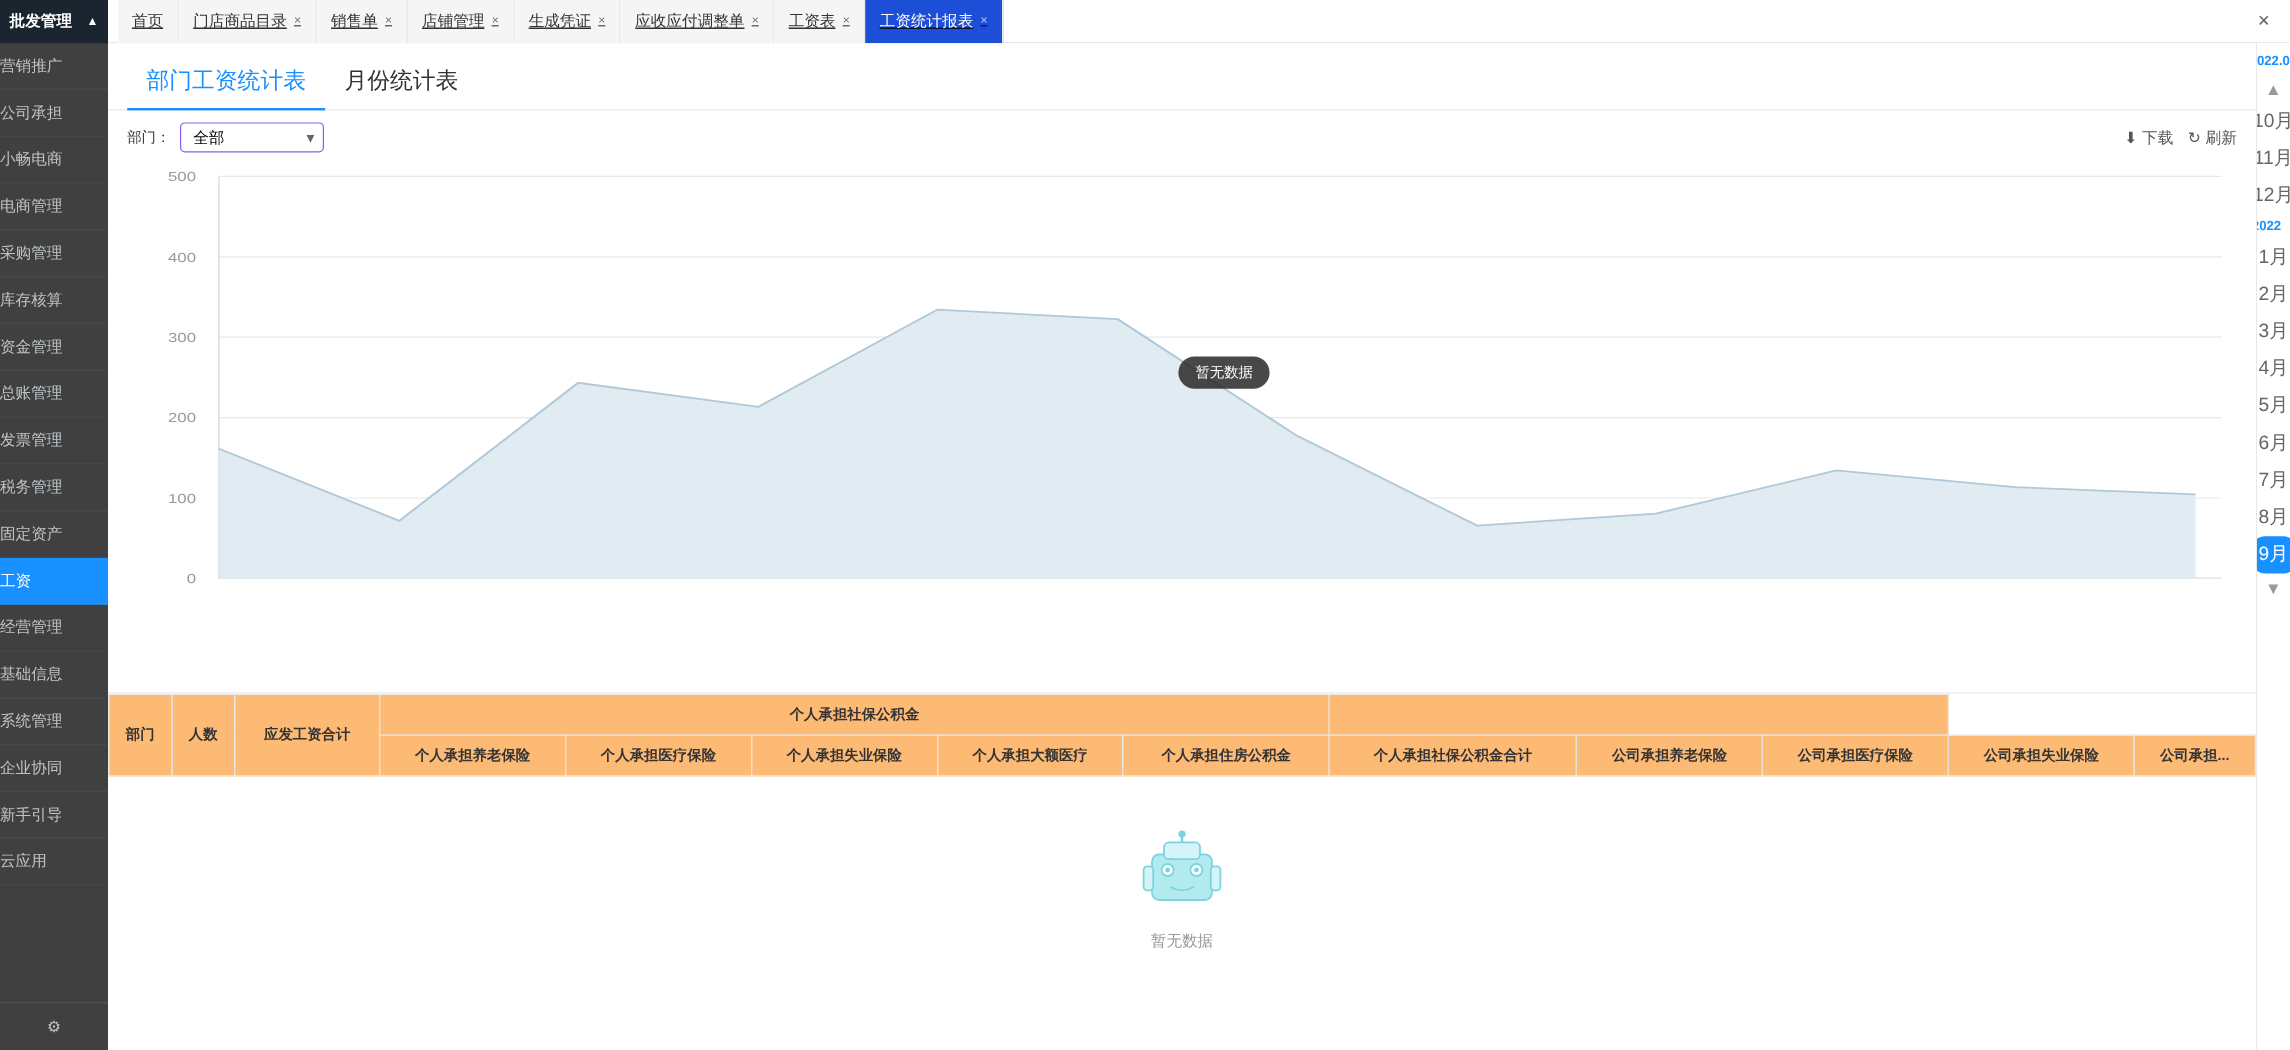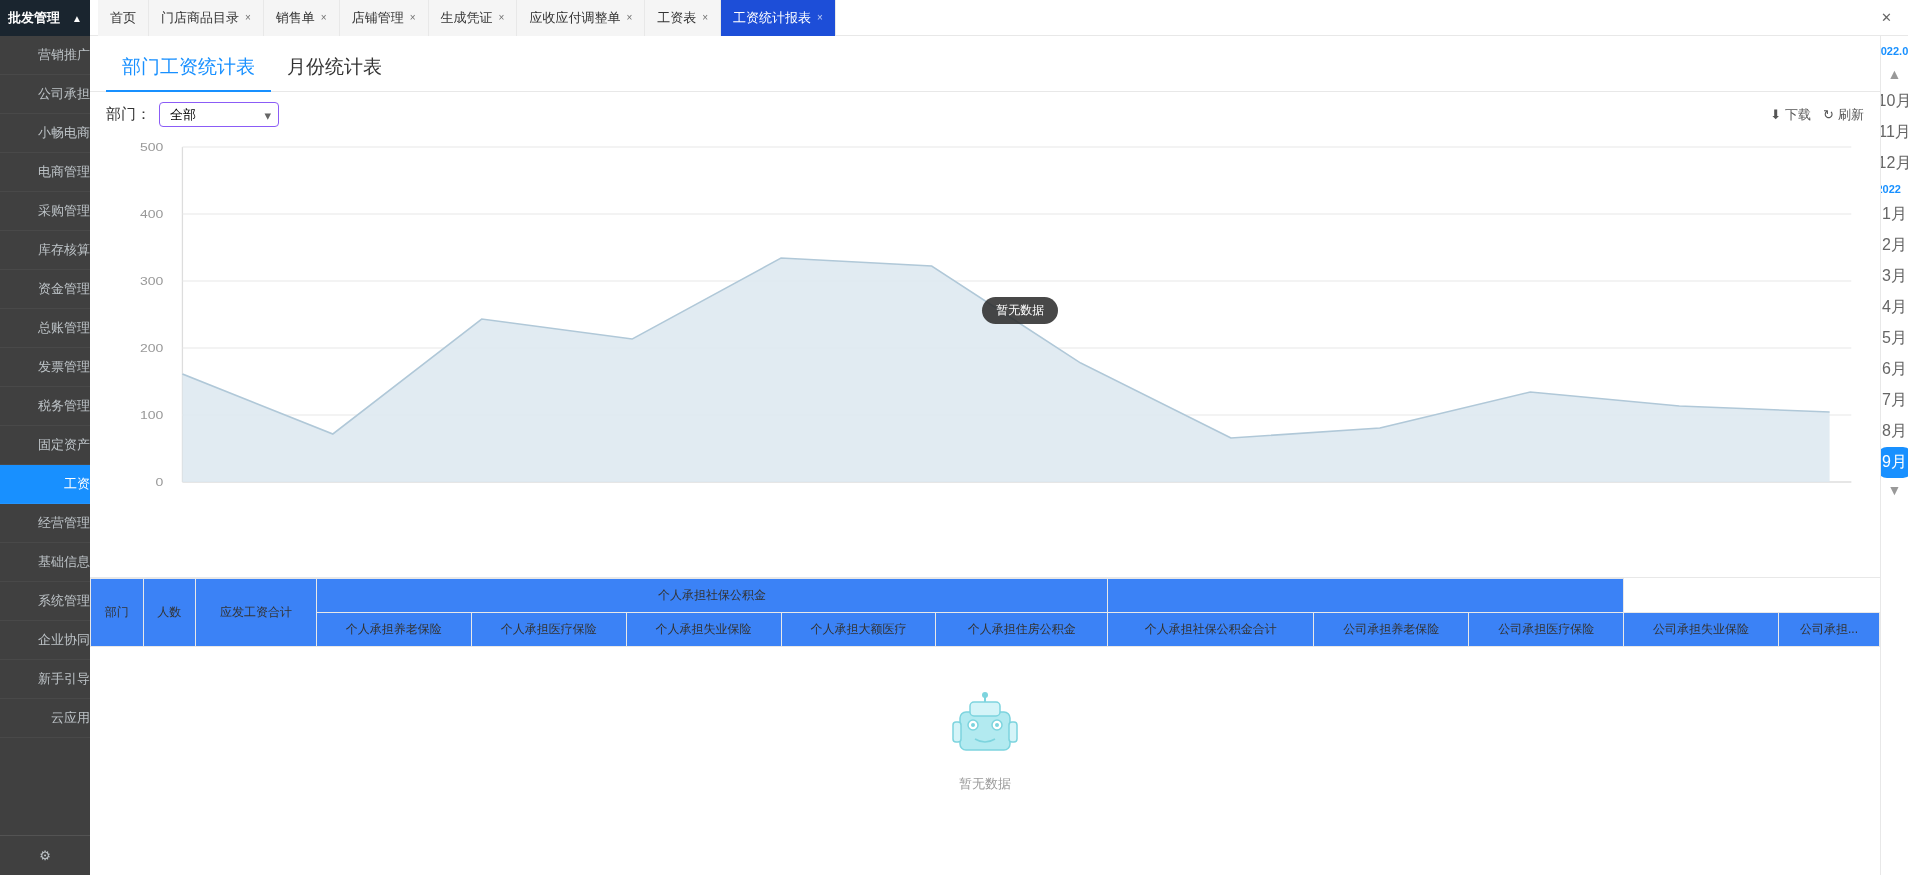--- a/index.html
+++ b/index.html
@@ -23,21 +23,21 @@
       display: flex;
       align-items: center;
       justify-content: space-between;
       cursor: pointer;
       height: 36px;
     }
     .sidebar-header .arrow { font-size: 10px; }
     .sidebar-item {
       color: #bdc3c7;
       padding: 10px 0;
-      text-align: right;
+      text-align: left;
       font-size: 13px;
       cursor: pointer;
       border-bottom: 1px solid rgba(255,255,255,0.05);
     }
     .sidebar-item.active { background: #1890ff; color: #fff; }
     .sidebar-footer {
       margin-top: auto;
       border-top: 1px solid rgba(255,255,255,0.1);
       padding: 12px 0;
       text-align: center;
@@ -135,21 +135,21 @@
     .toolbar {
       display: flex;
       align-items: center;
       justify-content: space-between;
       padding: 10px 16px;
       flex-shrink: 0;
     }
     .toolbar-left { display: flex; align-items: center; gap: 8px; }
     .toolbar-right { display: flex; align-items: center; gap: 12px; color: #555; font-size: 13px; cursor: pointer; }
     .toolbar-right span { display: flex; align-items: center; gap: 4px; }
-    .dept-label { font-size: 15px; color: #333; }
+    .dept-label { font-size: 12px; color: #333; }
     .dept-select {
       border: 1px solid #8b5cf6;
       border-radius: 4px;
       padding: 4px 28px 4px 10px;
       font-size: 13px;
       background: #fff;
       appearance: none;
       cursor: pointer;
       min-width: 120px;
       position: relative;
@@ -199,25 +199,25 @@
       overflow: auto;
       border-top: 1px solid #e8e8e8;
       position: relative;
     }
     .data-table {
       width: 100%;
       border-collapse: collapse;
       font-size: 12px;
     }
     .data-table th {
-      background: #3b82f6;
+      background: #fdba74;
       border: 1px solid #e8e8e8;
       padding: 8px 6px;
       text-align: center;
-      font-weight: normal;
+      font-weight: bold;
       color: #333;
       white-space: nowrap;
     }
     .th-group {
       background: #f0f4f8;
     }
 
     
     .no-data {
       display: flex;
@@ -312,21 +312,21 @@
       <div class="sidebar-item">云应用</div>
     </div>
   <div class="sidebar-footer">
     <span>⚙</span>
   </div>
 </div>
 
 <div class="main">
 
   <div class="tab-bar">
-    <div id="tab-items" style="display:flex;align-items:flex-start;flex:1;overflow:hidden;">
+    <div id="tab-items" style="display:flex;align-items:flex-start;flex:1;overflow:hidden;text-decoration:underline;">
         <div class="tab">首页</div>
         <div class="tab">门店商品目录<span class="close-icon">×</span></div>
         <div class="tab">销售单<span class="close-icon">×</span></div>
         <div class="tab">店铺管理<span class="close-icon">×</span></div>
         <div class="tab">生成凭证<span class="close-icon">×</span></div>
         <div class="tab">应收应付调整单<span class="close-icon">×</span></div>
         <div class="tab">工资表<span class="close-icon">×</span></div>
         <div class="tab active">工资统计报表<span class="close-icon">×</span></div>
       </div>
     <div class="tab-close-all">

